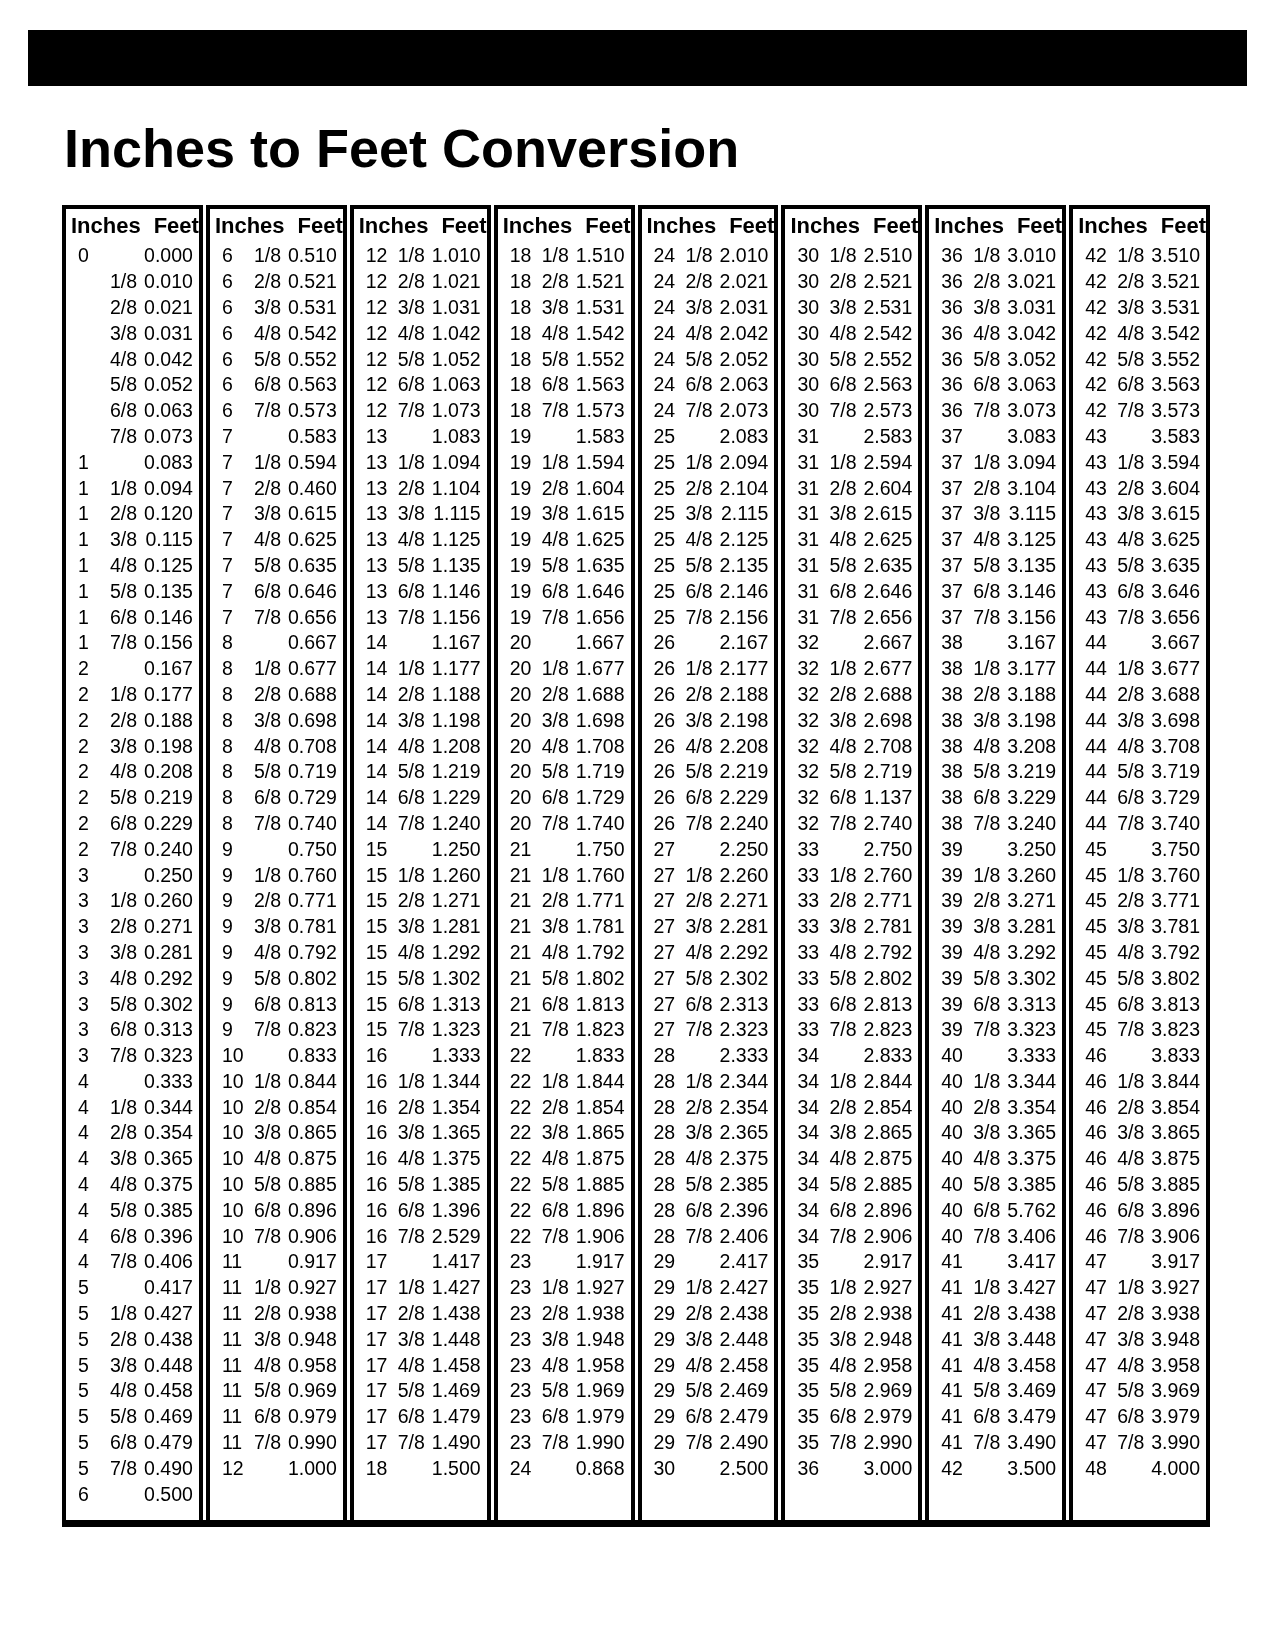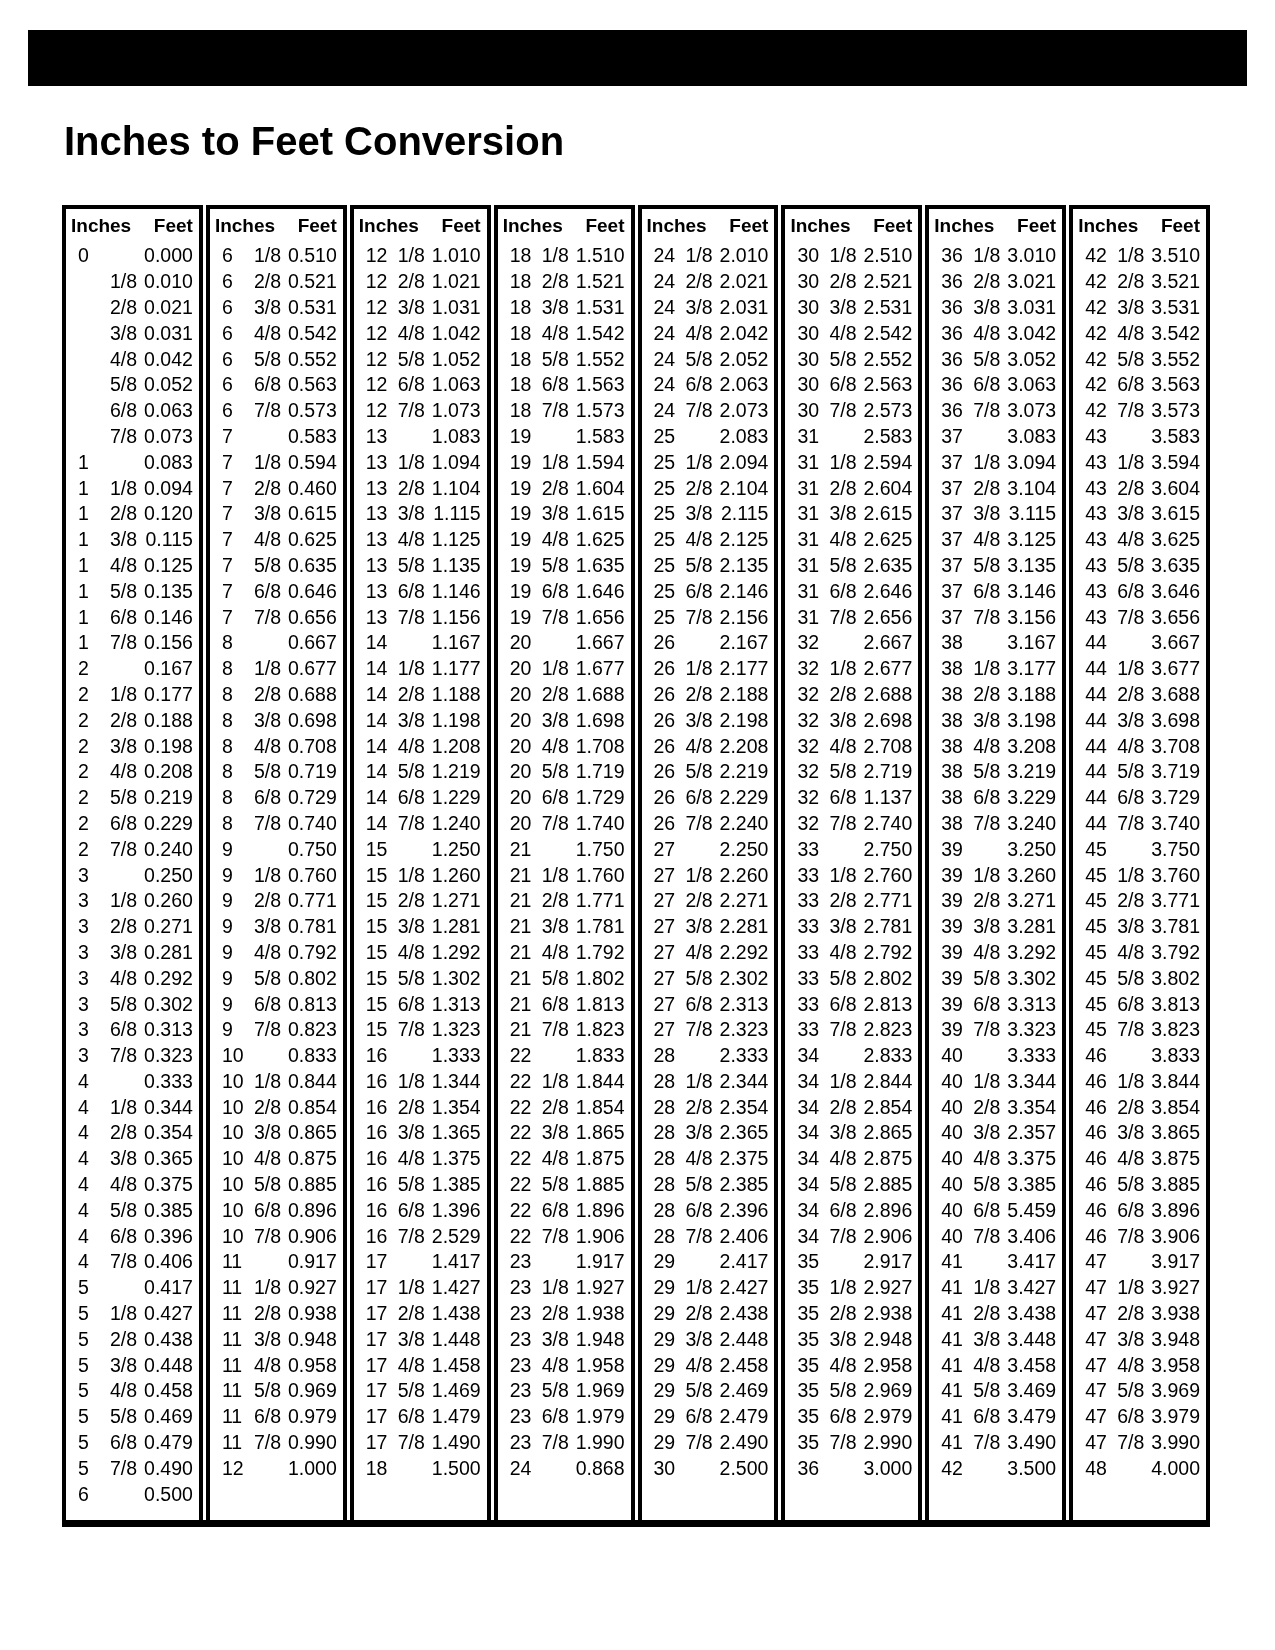--- a/index.html
+++ b/index.html
@@ -1,26 +1,26 @@
 <!DOCTYPE html>
 <html><head>
 <meta charset="utf-8">
 <style>
   html,body{margin:0;padding:0;background:#ffffff;}
   .page{position:relative;width:1275px;height:1650px;background:#ffffff;overflow:hidden;
         font-family:"Liberation Sans",sans-serif;color:#000;}
   .top-bar{position:absolute;left:28px;top:30px;width:1219px;height:56px;background:#000;}
-  .title{position:absolute;left:64px;top:120px;margin:0;font-size:40px;font-weight:bold;
+  .title{position:absolute;left:64px;top:120px;margin:0;font-size:54px;font-weight:bold;
          letter-spacing:0px;line-height:1.05;white-space:nowrap;}
   .tablewrap{position:absolute;left:62px;top:205px;width:1148px;height:1322px;
              display:flex;gap:3px;border-bottom:7px solid #000;box-sizing:border-box;}
   .col{flex:1 1 0;border:4px solid #000;border-bottom:none;box-sizing:border-box;
        background:#fff;display:flex;flex-direction:column;overflow:hidden;}
   .hdr{height:34px;display:flex;align-items:center;justify-content:space-between;
-       font-weight:bold;font-size:19px;padding:0 6px 0 5px;flex:0 0 auto;}
+       font-weight:bold;font-size:22px;padding:0 0 0 5px;flex:0 0 auto;}
   .row{height:25.8px;display:flex;align-items:center;font-size:19.5px;
        padding:0 6px 0 12px;flex:0 0 auto;white-space:nowrap;}
   .wh{display:inline-block;width:32px;text-align:left;}
   .fr{display:inline-block;text-align:left;}
   .ft{margin-left:auto;text-align:right;}
 </style>
 </head>
 <body>
 
 <div class="page">
@@ -1679,36 +1679,36 @@
           <span class="ft">3.344</span>
         </div>
         <div class="row">
           <span class="wh">40</span>
           <span class="fr">2/8</span>
           <span class="ft">3.354</span>
         </div>
         <div class="row">
           <span class="wh">40</span>
           <span class="fr">3/8</span>
-          <span class="ft">2.357</span>
+          <span class="ft">3.365</span>
         </div>
         <div class="row">
           <span class="wh">40</span>
           <span class="fr">4/8</span>
           <span class="ft">3.375</span>
         </div>
         <div class="row">
           <span class="wh">40</span>
           <span class="fr">5/8</span>
           <span class="ft">3.385</span>
         </div>
         <div class="row">
           <span class="wh">40</span>
           <span class="fr">6/8</span>
-          <span class="ft">5.459</span>
+          <span class="ft">5.762</span>
         </div>
         <div class="row">
           <span class="wh">40</span>
           <span class="fr">7/8</span>
           <span class="ft">3.406</span>
         </div>
         <div class="row">
           <span class="wh">41</span>
           <span class="fr"></span>
           <span class="ft">3.417</span>

